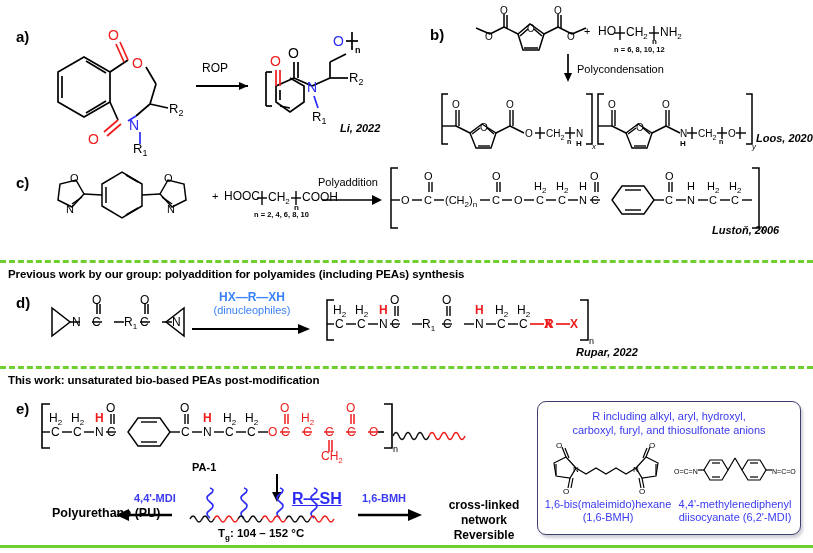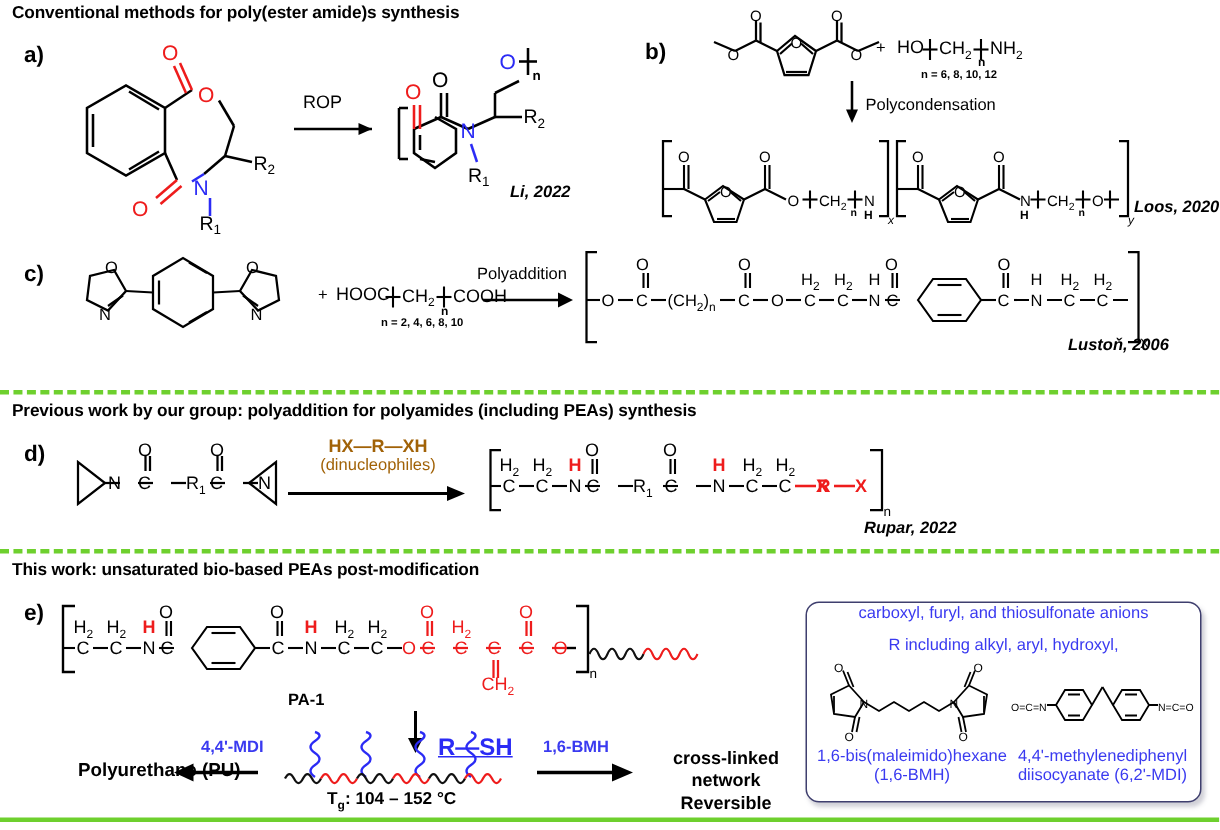--- a/index.html
+++ b/index.html
@@ -12,21 +12,21 @@
     width:813px;height:553px;
     background:#ffffff;
     overflow:hidden;
   }
   .abs{position:absolute;}
   .hdr{
     font-size:11.5px;font-weight:bold;letter-spacing:-0.1px;white-space:nowrap;
   }
   .panel-letter{font-size:15px;font-weight:bold;}
   .cite{font-size:11px;font-weight:bold;font-style:italic;}
-  .red{color:#a16207;}
+  .red{color:#3b82f6;}
   .blue{color:#2b2bf5;}
   .blu2{color:#3a3af0;}
   .grn-dash{
     border-top:3px dashed #6ed02e;height:0;width:813px;left:0;
   }
   .grn-solid{
     border-top:3px solid #6ed02e;height:0;width:813px;left:0;
   }
   svg{display:block;overflow:visible;}
   .rbox{
@@ -41,21 +41,20 @@
   }
   .bold{font-weight:bold;}
   .ctr{text-align:center;}
   text{font-family:"Liberation Sans", sans-serif;}
 </style>
 </head>
 <body>
 
 <div id="fig">
 
-  <div class="abs hdr" style="left:8px;top:3px;">Conventional methods for poly(ester amide)s synthesis</div>
 
   <div class="abs panel-letter" style="left:16px;top:28px;">a)</div>
 
   <div class="abs" style="left:36px;top:20px;">
     <svg width="360" height="132" viewBox="0 0 360 132">
 
       <g stroke="#000" stroke-width="1.7" fill="none">
         <path d="M22 52 L22 82 L48 97 L74 82 L74 52 L48 37 Z"></path>
         <path d="M26 56 L26 78"></path>
         <path d="M50 41 L70 53"></path>
@@ -657,22 +656,22 @@
         </g>
       <path d="M68 7 L54 1 L54 13 Z" fill="#000"></path>
     </svg>
   </div>
   <div class="abs bold ctr" style="left:424px;top:498px;width:120px;font-size:12px;line-height:15px;">
     <div>cross-linked network</div>
     <div>Reversible</div>
   </div>
 
   <div class="abs rbox" style="left:537px;top:401px;width:262px;height:132px;">
+    <div class="rbox-t" style="margin-top:7px;">R including alkyl, aryl, hydroxyl,</div>
     <div class="rbox-t">carboxyl, furyl, and thiosulfonate anions</div>
-    <div class="rbox-t" style="margin-top:7px;">R including alkyl, aryl, hydroxyl,</div>
 
     <div class="abs" style="left:8px;top:40px;">
       <svg width="124" height="52" viewBox="0 0 124 52">
         <g stroke="#000" stroke-width="1.2" fill="none">
 
           <path d="M30 26 L20 15 L8 21 L10 34 L24 36 Z"></path>
           <path d="M10 22 L10 33"></path>
           <path d="M20 15 L16 5"></path>
             <path d="M23 16 L19 6"></path>
           <path d="M24 36 L22 46"></path>

